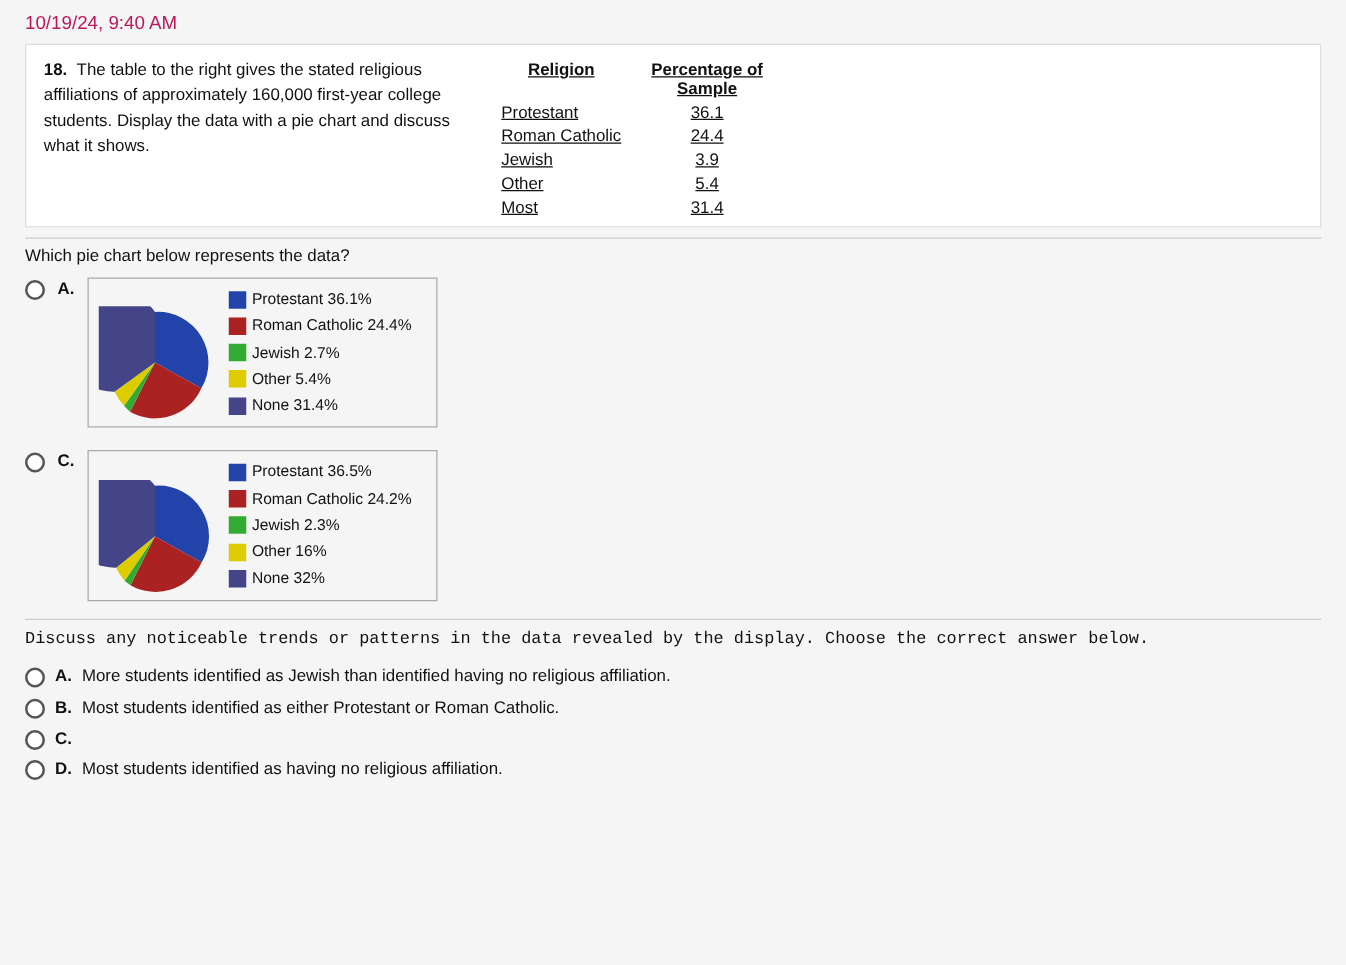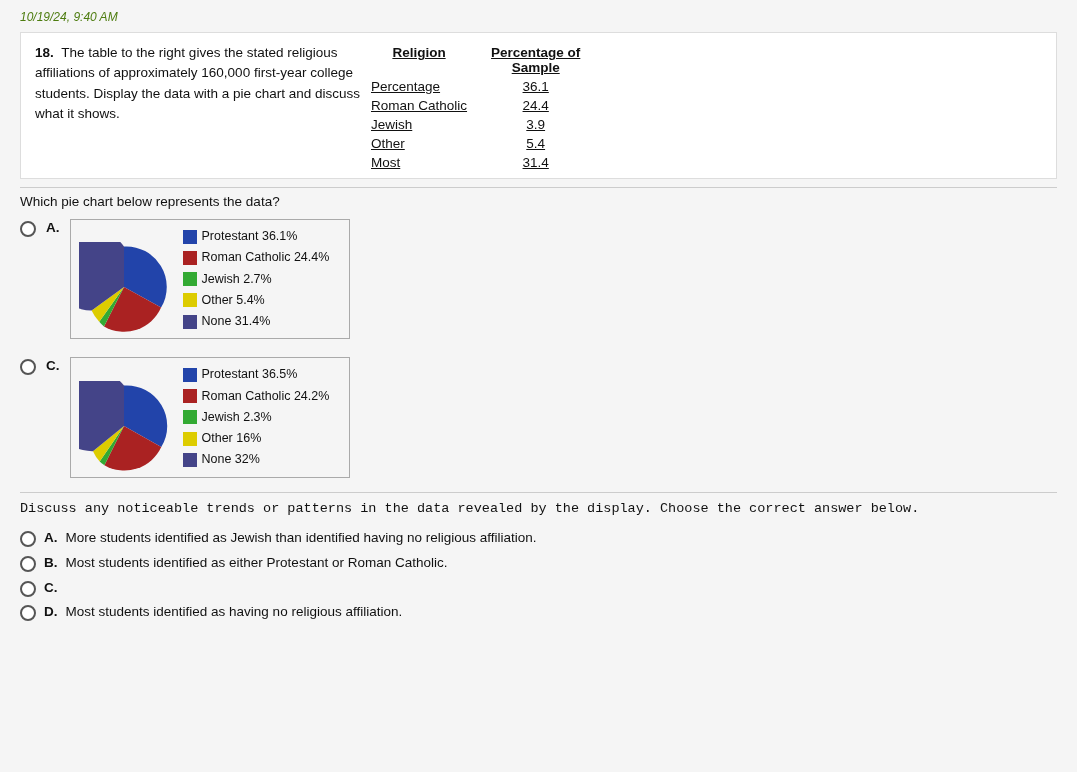--- a/index.html
+++ b/index.html
@@ -4,37 +4,37 @@
   <style>
     * { box-sizing: border-box; margin: 0; padding: 0; }
     body {
       font-family: Arial, sans-serif;
       font-size: 14px;
       background: #f5f5f5;
       color: #111;
       padding: 10px 20px;
     }
     .top-bar {
-      font-size: 12px;
-      color: #4d7c0f;
+      font-size: 15px;
+      color: #be185d;
       margin-bottom: 8px;
-      font-style: italic;
     }
     .question-block {
       background: #fff;
       border: 1px solid #ddd;
       padding: 10px 14px 6px 14px;
       margin-bottom: 0;
     }
     .q-number {
       font-weight: bold;
       margin-right: 4px;
     }
     .question-row {
       display: flex;
+      gap: 30px;
     }
     .q-text {
       flex: 0 0 330px;
       font-size: 13.5px;
       line-height: 1.5;
     }
     .data-table {
       border-collapse: collapse;
       font-size: 13.5px;
     }
@@ -161,21 +161,21 @@
           <tr>
             <th>Religion</th>
             <th>
               <span>Percentage of</span><br>
               <span>Sample</span>
             </th>
           </tr>
         </thead>
         <tbody id="table-body">
         <tr>
-              <td>Percentage</td>
+              <td>Protestant</td>
               <td>36.1</td>
             </tr>
             <tr>
               <td>Roman Catholic</td>
               <td>24.4</td>
             </tr>
             <tr>
               <td>Jewish</td>
               <td>3.9</td>
             </tr>

